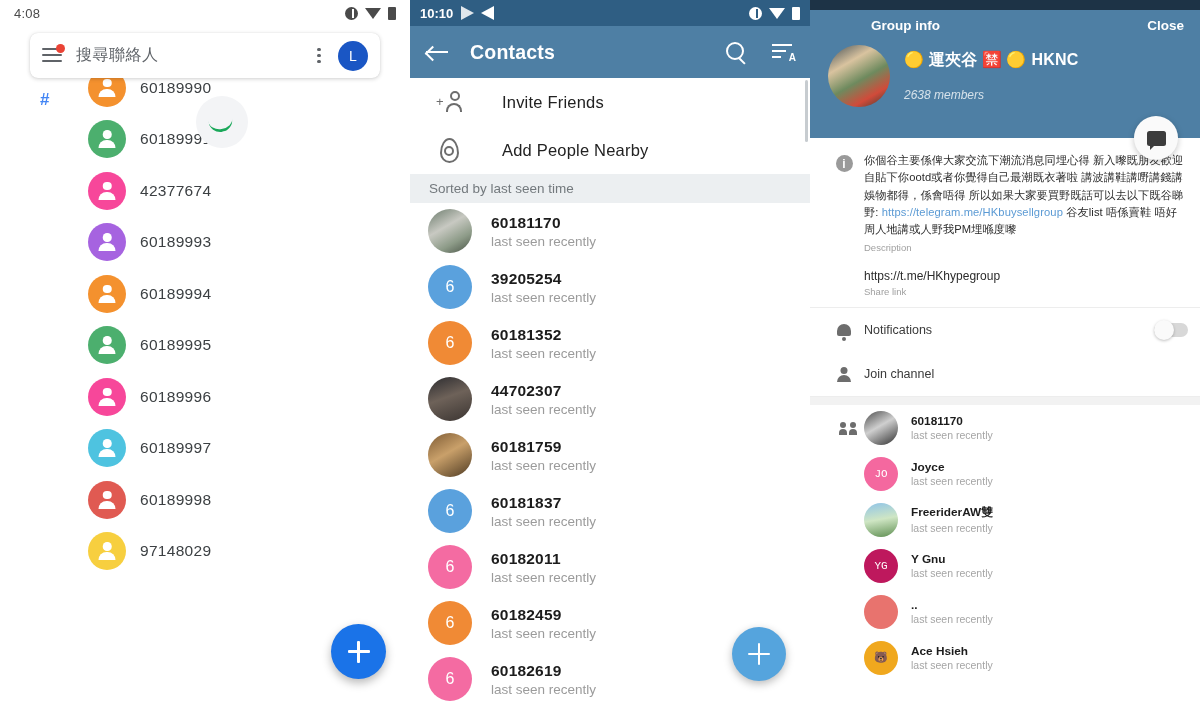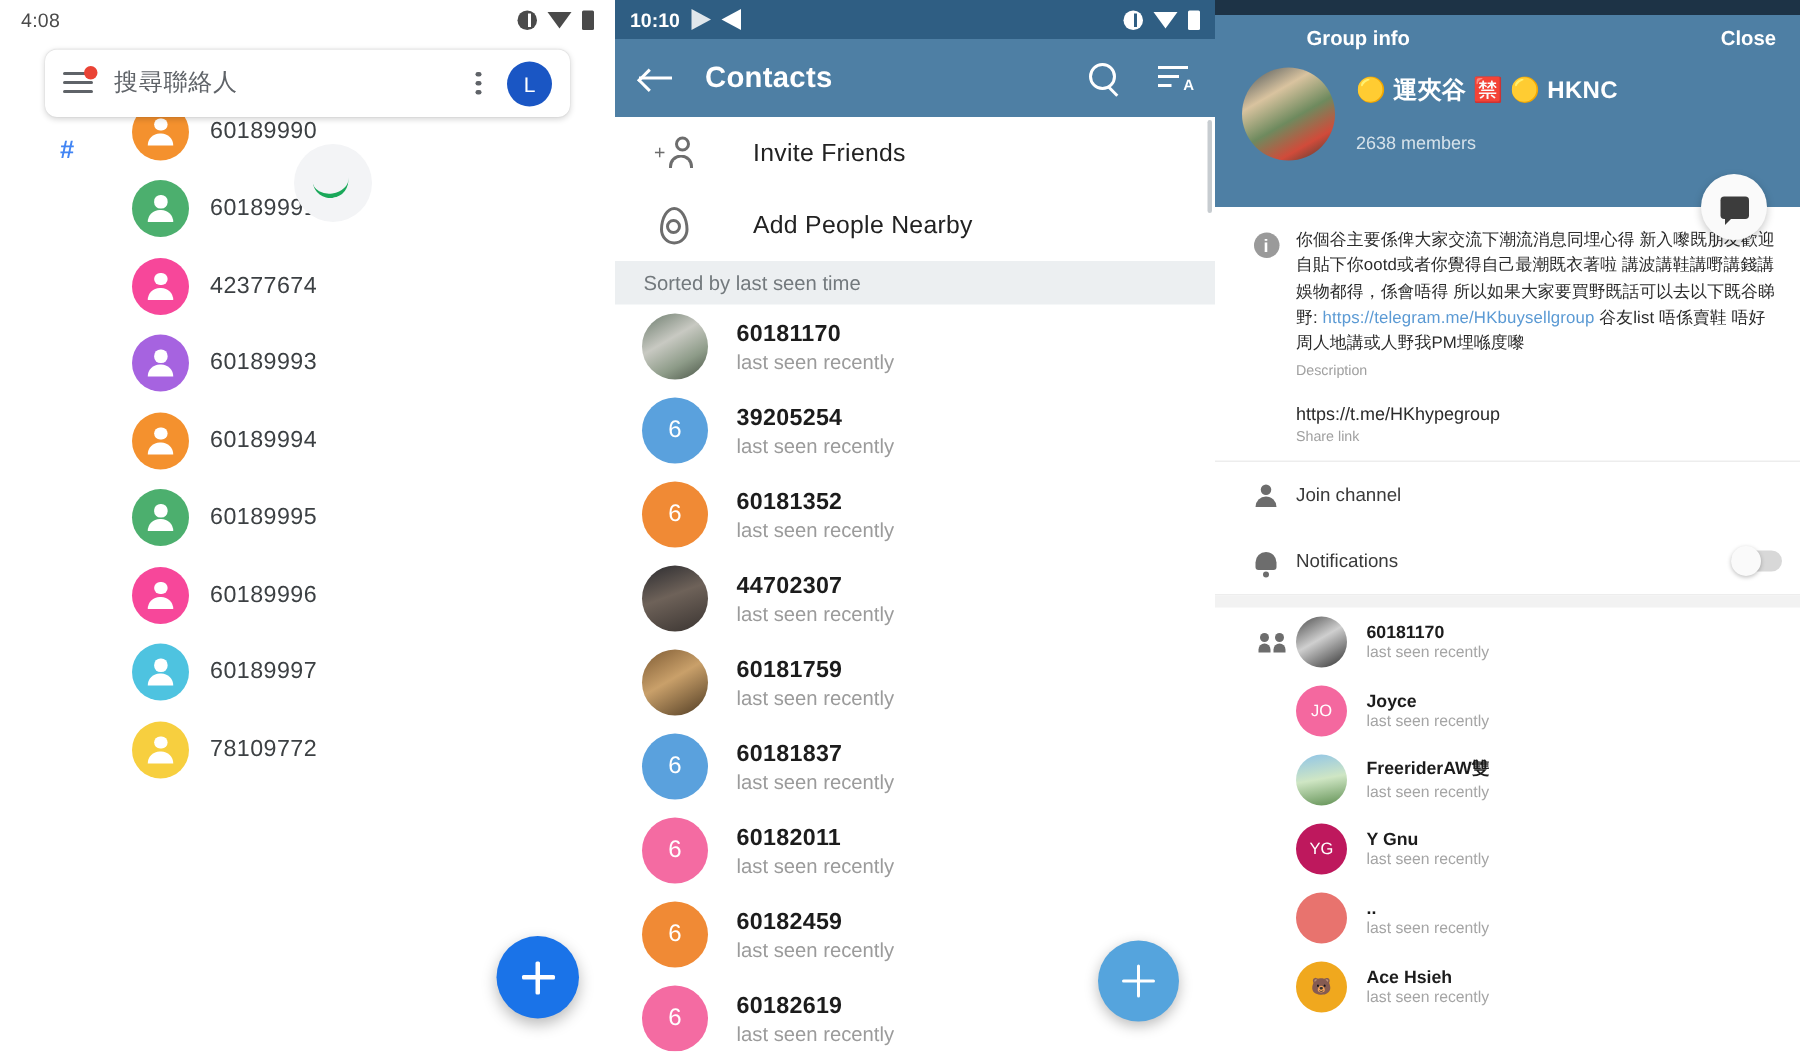--- a/index.html
+++ b/index.html
@@ -148,21 +148,21 @@
   .panel3 { width: 390px; height: 701px; background: #ffffff; position: relative; overflow: hidden; }
   .p3-topbar { height: 10px; background: #1d3346; }
   .p3-header { background: #4e7fa4; height: 128px; position: relative; color: #fff; }
   .p3-hrow { display: flex; align-items: center; justify-content: space-between;
              padding: 8px 16px 0 16px; margin-left: 45px; }
   .p3-hrow .lbl { font-size: 13.5px; font-weight: 700; }
   .p3-groupline { display: flex; align-items: center; padding: 12px 0 0 18px; }
   .p3-gava { width: 62px; height: 62px; border-radius: 50%; flex: 0 0 auto; margin-right: 14px;
              background: linear-gradient(150deg,#3e4a52 0%, #d9c39f 30%, #6e8a5e 55%, #d14b3a 78%, #2f3b33 100%); }
   .p3-gname { font-size: 16px; font-weight: 700; letter-spacing: .2px; display:flex; align-items:center; gap:3px;}
-  .p3-gmembers { font-size: 12px; color: #d6e2ea; margin-top: 17px; }
+  .p3-gmembers { font-size: 12px; color: #d6e2ea; margin-top: 17px; font-style: italic; }
   .p3-chatfab { position: absolute; right: 22px; bottom: -22px; width: 44px; height: 44px;
                 border-radius: 50%; background: #fafafa; box-shadow: 0 2px 6px rgba(0,0,0,.22);
                 display: flex; align-items: center; justify-content: center; }
   .bubble { width: 19px; height: 15px; background: #3c3c3c; border-radius: 2.5px; position: relative; }
   .bubble:after { content:""; position:absolute; left: 3px; bottom: -4px; border-left: 5px solid #3c3c3c;
                   border-bottom: 5px solid transparent; }
 
   .p3-block { display: flex; padding: 14px 14px 10px 14px; }
   .p3-ic { width: 40px; flex: 0 0 auto; display: flex; justify-content: center; padding-top: 3px; }
   .info-ic { width: 17px; height: 17px; border-radius: 50%; background: #9a9a9a; color: #fff;
@@ -191,21 +191,21 @@
   .grp-ic b { position:absolute; width:6px; height:6px; border-radius:50%; background:#6d6d6d; top:0;}
   .grp-ic b:nth-child(1){ left: 1px; }
   .grp-ic b:nth-child(2){ right: 1px; }
   .grp-ic s { position:absolute; bottom:0; width:8px; height:6px; border-radius:5px 5px 0 0; background:#6d6d6d;}
   .grp-ic s:nth-child(3){ left: 0; }
   .grp-ic s:nth-child(4){ right: 0; }
   .p3-members { padding-left: 0; }
   .p3-mrow { height: 46px; display: flex; align-items: center; padding-left: 54px; }
   .p3-mava { width: 34px; height: 34px; border-radius: 50%; margin-right: 13px; flex: 0 0 auto;
              display: flex; align-items: center; justify-content: center; color: #fff; font-size: 11px;
-             overflow: hidden; }
+             overflow: hidden; font-family: Liberation Mono, monospace; }
   .p3-mn { font-size: 11.8px; font-weight: 700; color: #1c1c1c; }
   .p3-ms { font-size: 10.5px; color: #a5a5a5; margin-top: 1px; }
   .mph1 { background: linear-gradient(150deg,#4a4a4a 0%, #cfcfcf 45%, #2e2e2e 100%); }
   .mph2 { background: linear-gradient(170deg,#8fc4e8 0%, #cfe6c4 48%, #5f8f52 100%); }
   .mgroup-icon-cell { position: absolute; left: 18px; }
 </style>
 </head>
 <body>
 
 <div class="screens">
@@ -288,27 +288,36 @@
         <div class="p1-row">
           <span class="p1-ava" style="background: rgb(78, 195, 224);">
             <span class="person-glyph">
               <span class="head"></span>
               <span class="body"></span>
             </span>
           </span>
           <span class="p1-name">60189997</span>
         </div>
         <div class="p1-row">
+          <span class="p1-ava" style="background: rgb(224, 90, 82);">
+            <span class="person-glyph">
+              <span class="head"></span>
+              <span class="body"></span>
+            </span>
+          </span>
+          <span class="p1-name">60189998</span>
+        </div>
+        <div class="p1-row">
           <span class="p1-ava" style="background: rgb(247, 207, 63);">
             <span class="person-glyph">
               <span class="head"></span>
               <span class="body"></span>
             </span>
           </span>
-          <span class="p1-name">78109772</span>
+          <span class="p1-name">97148029</span>
         </div>
       </div>
 
     <div class="p1-index">#</div>
     <div class="p1-ghost"></div>
 
     <div class="p1-searchbar">
       <span class="hamburger">
         <i></i>
           <i></i>
@@ -483,39 +492,39 @@
         <div style="height:16px"></div>
         <div class="p3-link">https://t.me/HKhypegroup</div>
         <div class="p3-sub">Share link</div>
       </span>
     </div>
 
     <div class="p3-divider"></div>
 
     <div class="p3-item">
       <span class="p3-ic">
-        <span class="usr-ic">
-            <span class="h"></span>
-            <span class="b"></span>
-          </span>
-      </span>
-      <span class="t">Join channel</span>
-    </div>
-
-    <div class="p3-item">
-      <span class="p3-ic">
         <span class="bell-ic">
             <span class="bd"></span>
             <span class="cl"></span>
           </span>
       </span>
       <span class="t">Notifications</span>
       <span class="toggle">
           <i></i>
         </span>
+    </div>
+
+    <div class="p3-item">
+      <span class="p3-ic">
+        <span class="usr-ic">
+            <span class="h"></span>
+            <span class="b"></span>
+          </span>
+      </span>
+      <span class="t">Join channel</span>
     </div>
 
     <div class="p3-divider"></div>
     <div style="height:8px;background:#f2f2f2"></div>
 
     <div class="p3-members" style="position:relative" id="p3list">
       <span class="p3-ic mgroup-icon-cell" style="top:14px">
         <span class="grp-ic">
             <b></b>
             <b></b>

